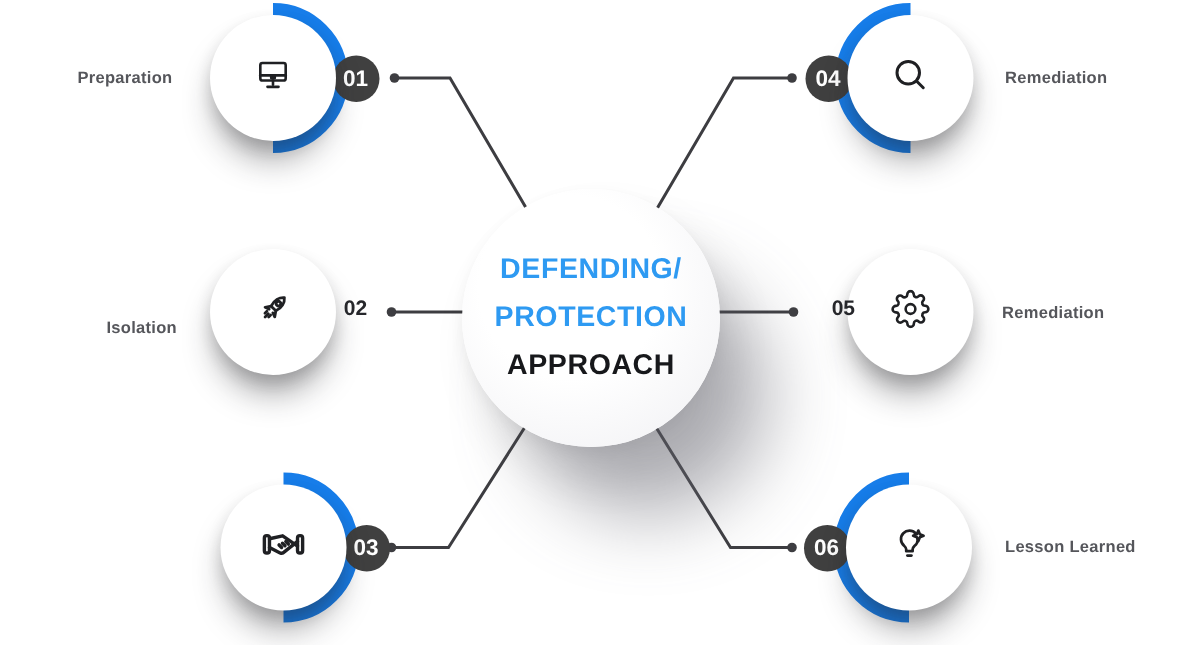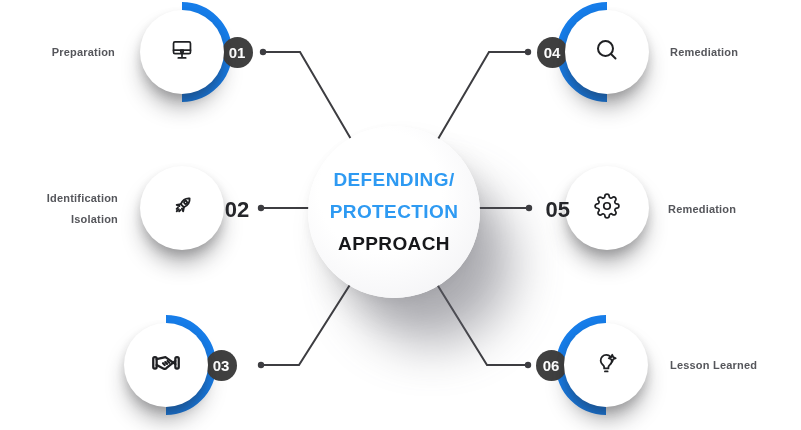--- a/index.html
+++ b/index.html
@@ -35,21 +35,21 @@
   }
   .node.left  .badge{left:101.5px;}
   .node.right .badge{left:-8.5px;}
   .node .circle{
     position:absolute;left:20px;top:20px;width:84px;height:84px;border-radius:50%;background:#ffffff;
     box-shadow:0 16px 22px -4px rgba(35,35,40,.40), 0 5px 10px rgba(35,35,40,.16);
     display:flex;align-items:center;justify-content:center;
   }
   .node .num{
     position:absolute;top:51px;width:36px;text-align:center;
-    color:#26272b;font-size:22px;font-weight:bold;
+    color:#26272b;font-size:14px;font-weight:bold;
   }
   .node.left  .num{left:99px;}
   .node.right .num{left:-11px;text-align:right;}
 
   .icon-stroke{stroke:#1f2023;fill:none;stroke-width:1.6;stroke-linecap:round;stroke-linejoin:round;}
 
   
   .label{
     position:absolute;color:#55565b;font-size:11px;font-weight:bold;line-height:21px;letter-spacing:.2px;
   }
@@ -114,21 +114,21 @@
             <path d="M10.5 15.4 L10.5 17"></path>
             <path d="M12 15.8 L12 18.4"></path>
             <path d="M13.5 15.4 L13.5 17"></path>
           </g>
         </svg>
       </span>
     </div>
     <div class="num">02</div>
   </div>
 
-  <div class="node left" style="left:104px;top:303px">
+  <div class="node left" style="left:127px;top:303px">
     <div class="ring"></div>
     <div class="badge">03</div>
     <div class="circle">
       <span>
         <svg width="34" height="34" viewBox="0 0 24 24" class="icon-stroke">
           <rect x="3" y="7.8" width="2.4" height="8.2" rx="1.1"></rect>
           <rect x="18.6" y="7.8" width="2.4" height="8.2" rx="1.1"></rect>
           <path d="M5.4 9.3 L11.6 7.9 L18.6 12.8"></path>
           <path d="M5.4 13.4 L10.4 16 C11.1 16.3 11.9 16.1 12.4 15.5 L18.6 10.5"></path>
           <path d="M9.9 12.2 L11.1 13.4"></path>
@@ -175,21 +175,21 @@
           <path d="M17.1 4.2 L18 6.4 L20.2 7.3 L18 8.2 L17.1 10.4 L16.2 8.2 L14 7.3 L16.2 6.4 Z" fill="#ffffff"></path>
         </svg>
       </span>
     </div>
   </div>
 
   <div class="label l-right" style="left:0;top:42px;width:115px">
     <span>Preparation</span>
   </div>
   <div class="label l-right" style="left:0;top:188px;width:118px">
-    <span>Identification</span><br>
+    <br>
     <span>Isolation</span>
   </div>
   <div class="label l-left" style="left:670px;top:42px;width:130px">
     <span>Remediation</span>
   </div>
   <div class="label l-left" style="left:670px;top:355px;width:131px">
     <span>Lesson Learned</span>
   </div>
   <div class="label l-left" style="left:668px;top:199px;width:130px">
     <span>Remediation</span>

